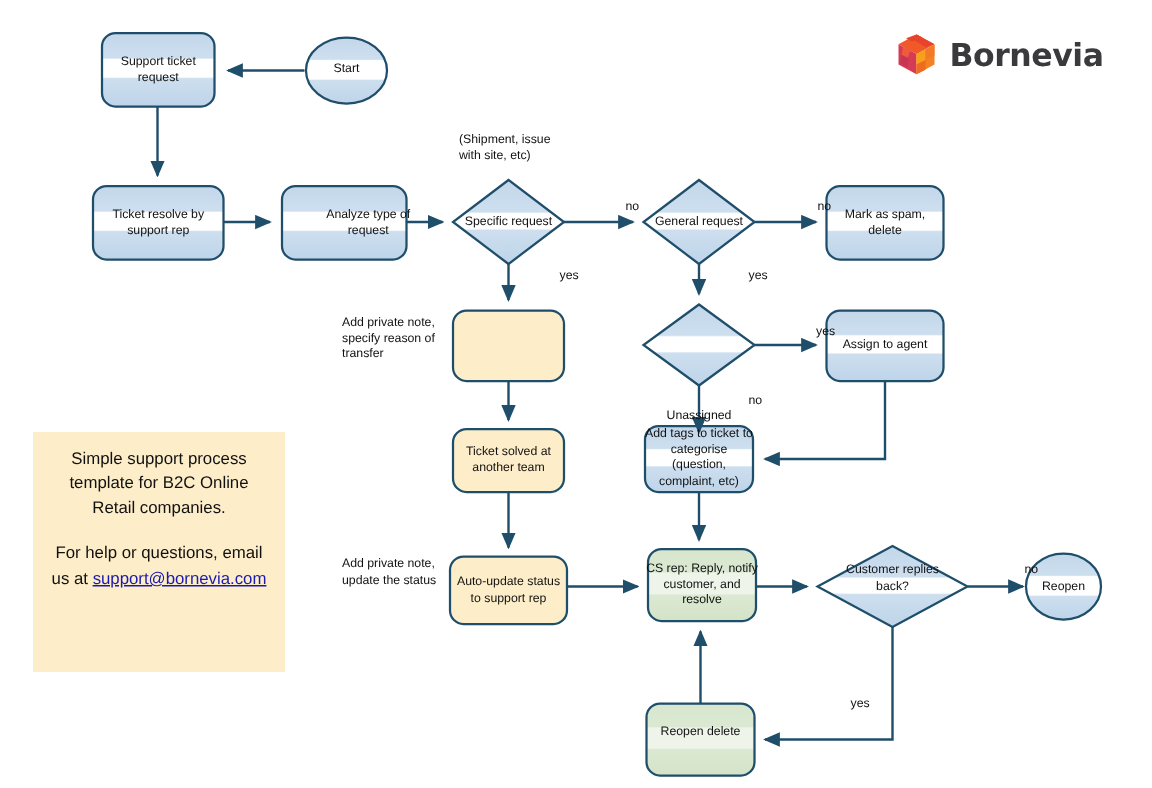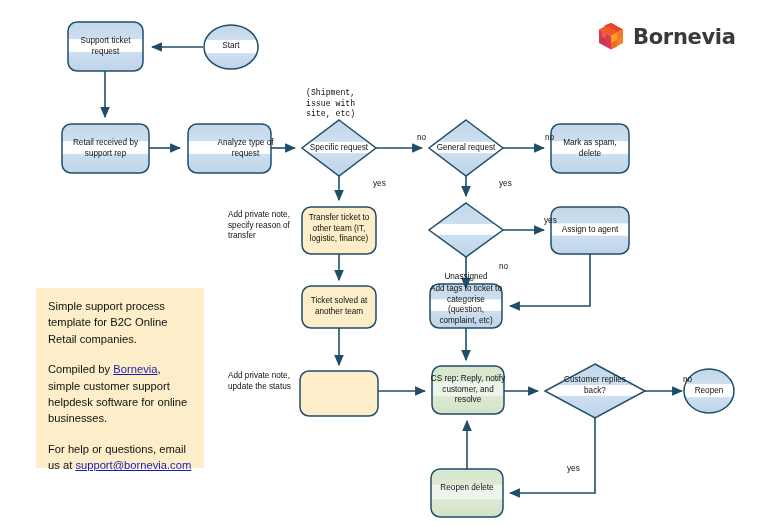--- a/index.html
+++ b/index.html
@@ -4,22 +4,22 @@
 <style>
   html,body{margin:0;padding:0;background:#ffffff;}
   body{width:768px;height:525px;position:relative;overflow:hidden;
        font-family:"Liberation Sans",sans-serif;color:#1a1a1a;}
   #stage{position:absolute;left:0;top:0;width:768px;height:525px;}
   svg.layer{position:absolute;left:0;top:0;width:768px;height:525px;overflow:visible;}
   .node-label{position:absolute;text-align:center;font-size:8.2px;line-height:10.5px;
               color:#111;pointer-events:none;white-space:pre-line;}
   .edge-label{position:absolute;font-size:8.2px;line-height:10px;color:#111;margin-left:28px;}
   .annot{position:absolute;font-size:8.2px;line-height:10.5px;color:#111;}
-  .caption-box{position:absolute;left:36px;top:288px;width:168px;height:180px;
-               background:#fdeec9;}
+  .caption-box{position:absolute;left:22px;top:288px;width:168px;height:160px;
+               background:#fdeec9;text-align:center;}
   .caption-inner{padding:10px 12px 0 12px;font-size:11.2px;line-height:16.4px;color:#111;}
   .caption-inner p{margin:0 0 14px 0;}
   .caption-inner a{color:#1a1ab0;text-decoration:underline;}
   .logo{position:absolute;left:598px;top:22px;display:flex;align-items:center;gap:9px;}
   .logo-text{font-size:21px;font-weight:bold;color:#3a3a3c;letter-spacing:-0.3px;
              font-family:"DejaVu Sans",sans-serif;}
 </style>
 </head>
 <body>
 
@@ -145,21 +145,21 @@
         <path d="M467,469 L467,421"></path>
       </g>
     </g>
   </svg>
 
   <div class="node-label" style="left:204px;top:41px;width:54px;">Start</div>
 
   <div class="node-label" style="left:66px;top:36px;width:79px;">Support ticket
 request</div>
 
-  <div class="node-label" style="left:60px;top:138px;width:91px;">Retail received by
+  <div class="node-label" style="left:60px;top:138px;width:91px;">Ticket resolve by
 support rep</div>
 
   <div class="node-label" style="left:202px;top:138px;width:87px;">Analyze type of
 request</div>
 
   <div class="node-label" style="left:297px;top:143px;width:84px;">Specific request</div>
 
   <div class="node-label" style="left:424px;top:143px;width:84px;">General request</div>
 
   <div class="node-label" style="left:549px;top:138px;width:82px;">Mark as spam,
@@ -167,27 +167,26 @@
 
   <div class="node-label" style="left:428px;top:225px;width:76px;margin-top:47px;">Unassigned</div>
 
   <div class="node-label" style="left:549px;top:225px;width:82px;">Assign to agent</div>
 
   <div class="node-label" style="left:420px;top:284px;width:92px;">Add tags to ticket to
 categorise
 (question,
 complaint, etc)</div>
 
-  <div class="node-label" style="left:298px;top:213px;width:82px;">Transfer ticket to
-other team (IT,
-logistic, finance)</div>
 
   <div class="node-label" style="left:300px;top:296px;width:78px;">Ticket solved at
 another team</div>
 
+  <div class="node-label" style="left:296px;top:383px;width:86px;">Auto-update status
+to support rep</div>
 
   <div class="node-label" style="left:424px;top:374px;width:88px;">CS rep: Reply, notify
 customer, and
 resolve</div>
 
   <div class="node-label" style="left:543px;top:375px;width:104px;">Customer replies
 back?</div>
 
   <div class="node-label" style="left:429px;top:483px;width:76px;">Reopen delete</div>
 
@@ -195,35 +194,34 @@
 
   <div class="edge-label" style="left:389px;top:133px;">no</div>
   <div class="edge-label" style="left:345px;top:179px;">yes</div>
   <div class="edge-label" style="left:517px;top:133px;">no</div>
   <div class="edge-label" style="left:471px;top:179px;">yes</div>
   <div class="edge-label" style="left:516px;top:216px;">yes</div>
   <div class="edge-label" style="left:471px;top:262px;">no</div>
   <div class="edge-label" style="left:655px;top:375px;">no</div>
   <div class="edge-label" style="left:539px;top:464px;">yes</div>
 
-  <div class="annot" style="left:306px;top:88px;width:76px;font-family:Liberation Mono, monospace;">(Shipment,
+  <div class="annot" style="left:306px;top:88px;width:76px;">(Shipment,
 issue with site,
 etc)</div>
   <div class="annot" style="left:228px;top:210px;width:72px;">Add private
 note, specify
 reason of
 transfer</div>
   <div class="annot" style="left:228px;top:371px;width:72px;">Add private
 note, update
 the status</div>
 
   <div class="caption-box">
     <div class="caption-inner">
       <p>Simple support process template for B2C Online Retail companies.</p>
-      <p><span>Compiled by </span><a href="#">Bornevia</a><span>, simple customer support helpdesk software for online businesses.</span></p>
       <p><span>For help or questions, email us at </span><a href="#">support@bornevia.com</a></p>
     </div>
   </div>
 
   <div class="logo">
     <svg width="26" height="29" viewBox="0 0 26 29">
       <polygon points="13,1 25,7.5 13,14 1,7.5" fill="#f05a28"></polygon>
       <polygon points="13,1 25,7.5 19,9.5 11,4.5" fill="#e8442c"></polygon>
       <polygon points="1,7.5 13,14 13,27.5 1,21" fill="#d63a54"></polygon>
       <polygon points="13,14 25,7.5 25,21 13,27.5" fill="#f58220"></polygon>

